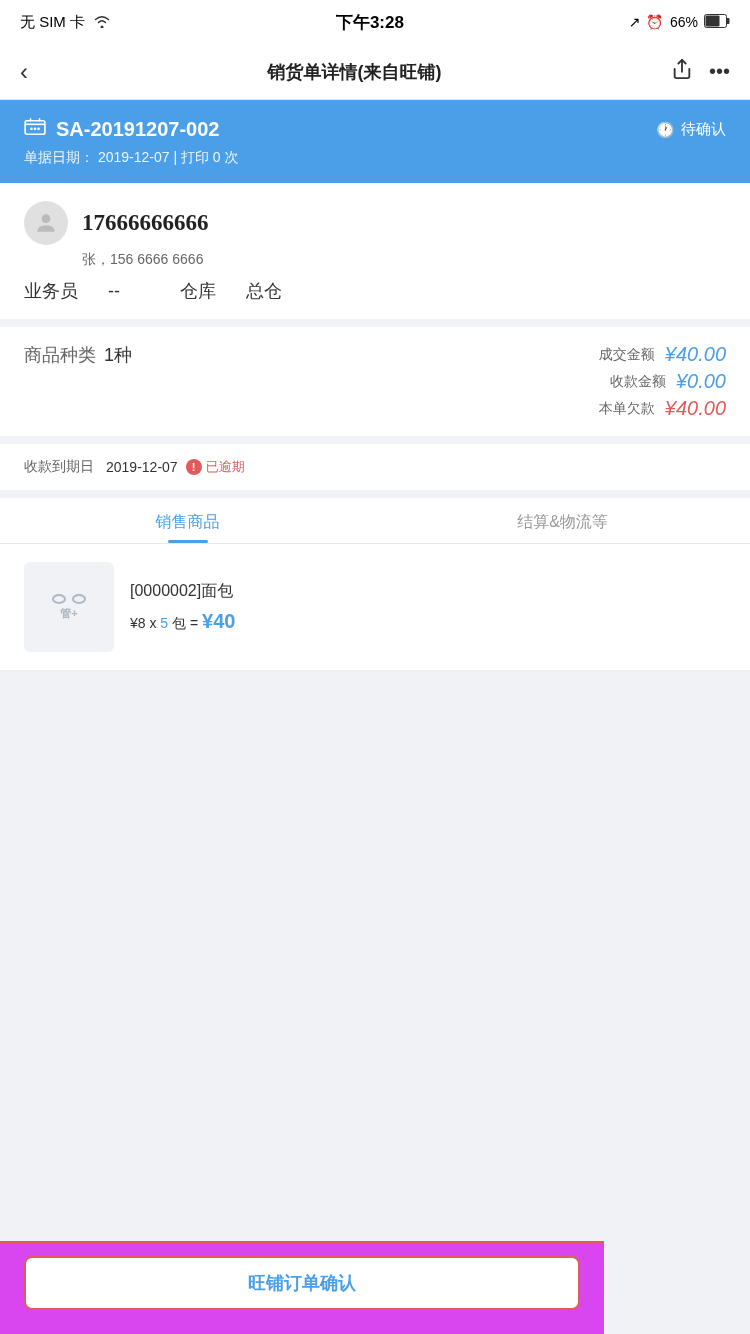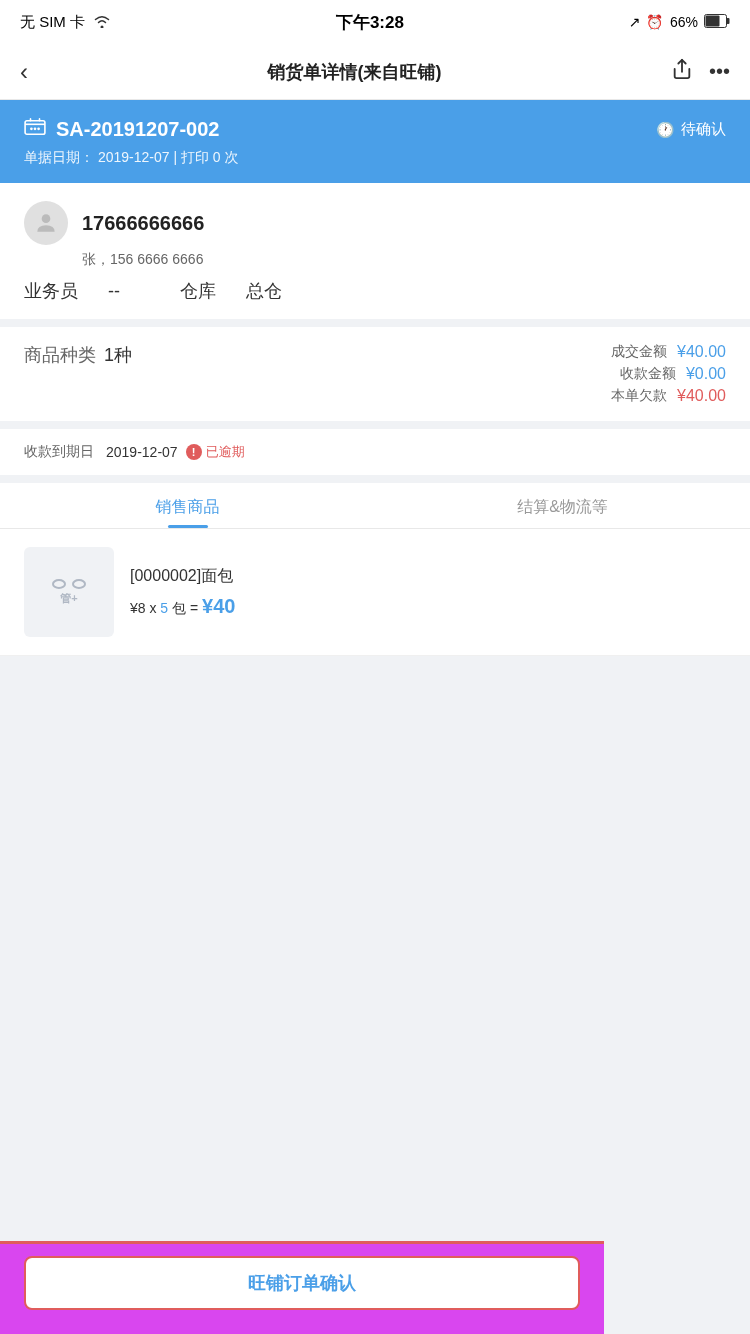--- a/index.html
+++ b/index.html
@@ -99,21 +99,21 @@
     }
     .avatar {
       width: 44px; height: 44px;
       border-radius: 50%;
       background: #e0e0e0;
       display: flex; align-items: center; justify-content: center;
       font-size: 24px; color: #999;
       flex-shrink: 0;
     }
     .customer-phone {
-      font-size: 20px; font-weight: 600; color: #222;
+      font-size: 23px; font-weight: 600; color: #222; font-family: Liberation Serif, serif;
     }
     .customer-name {
       font-size: 14px; color: #666;
       padding-left: 58px;
       margin-bottom: 10px;
     }
     .customer-meta {
       display: flex; align-items: center; gap: 30px;
       padding-left: 0;
       font-size: 18px; color: #666;
@@ -140,21 +140,21 @@
     }
     .summary-item-val { color: #333; }
     .summary-right {
       display: flex; flex-direction: column; align-items: flex-end; gap: 4px;
     }
     .summary-row {
       display: flex; align-items: center; gap: 10px;
       font-size: 14px;
     }
     .summary-row-label { color: #666; }
-    .summary-row-val { color: #4a9fe8; font-size: 16px; }
+    .summary-row-val { color: #4a9fe8; font-size: 20px; font-style: italic; }
     .summary-row-val.red { color: #e05c5c; }
 
     
     .due-section {
       background: #fff;
       padding: 14px 24px;
       border-bottom: 8px solid #f0f2f5;
       display: flex; align-items: center; gap: 8px;
       font-size: 14px; color: #666;
     }

